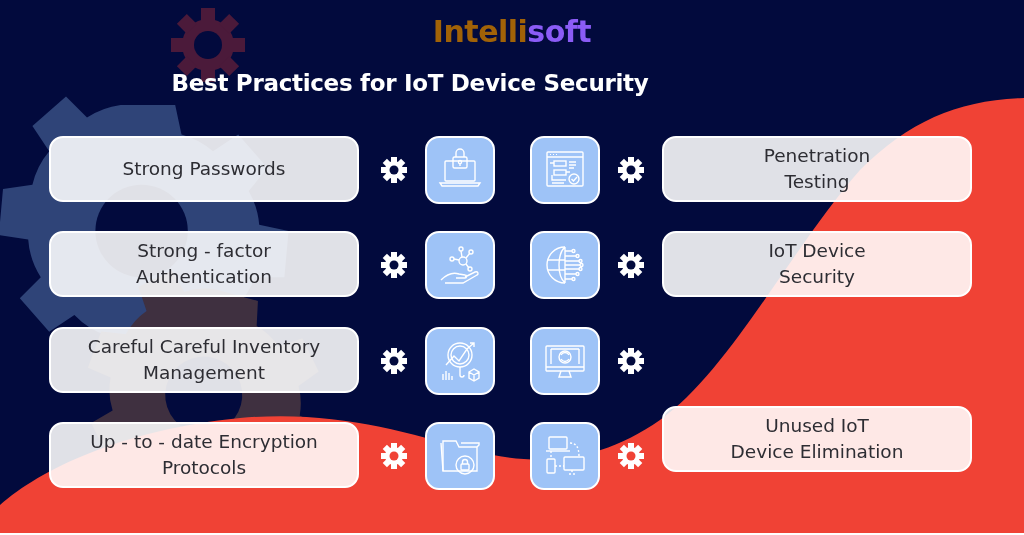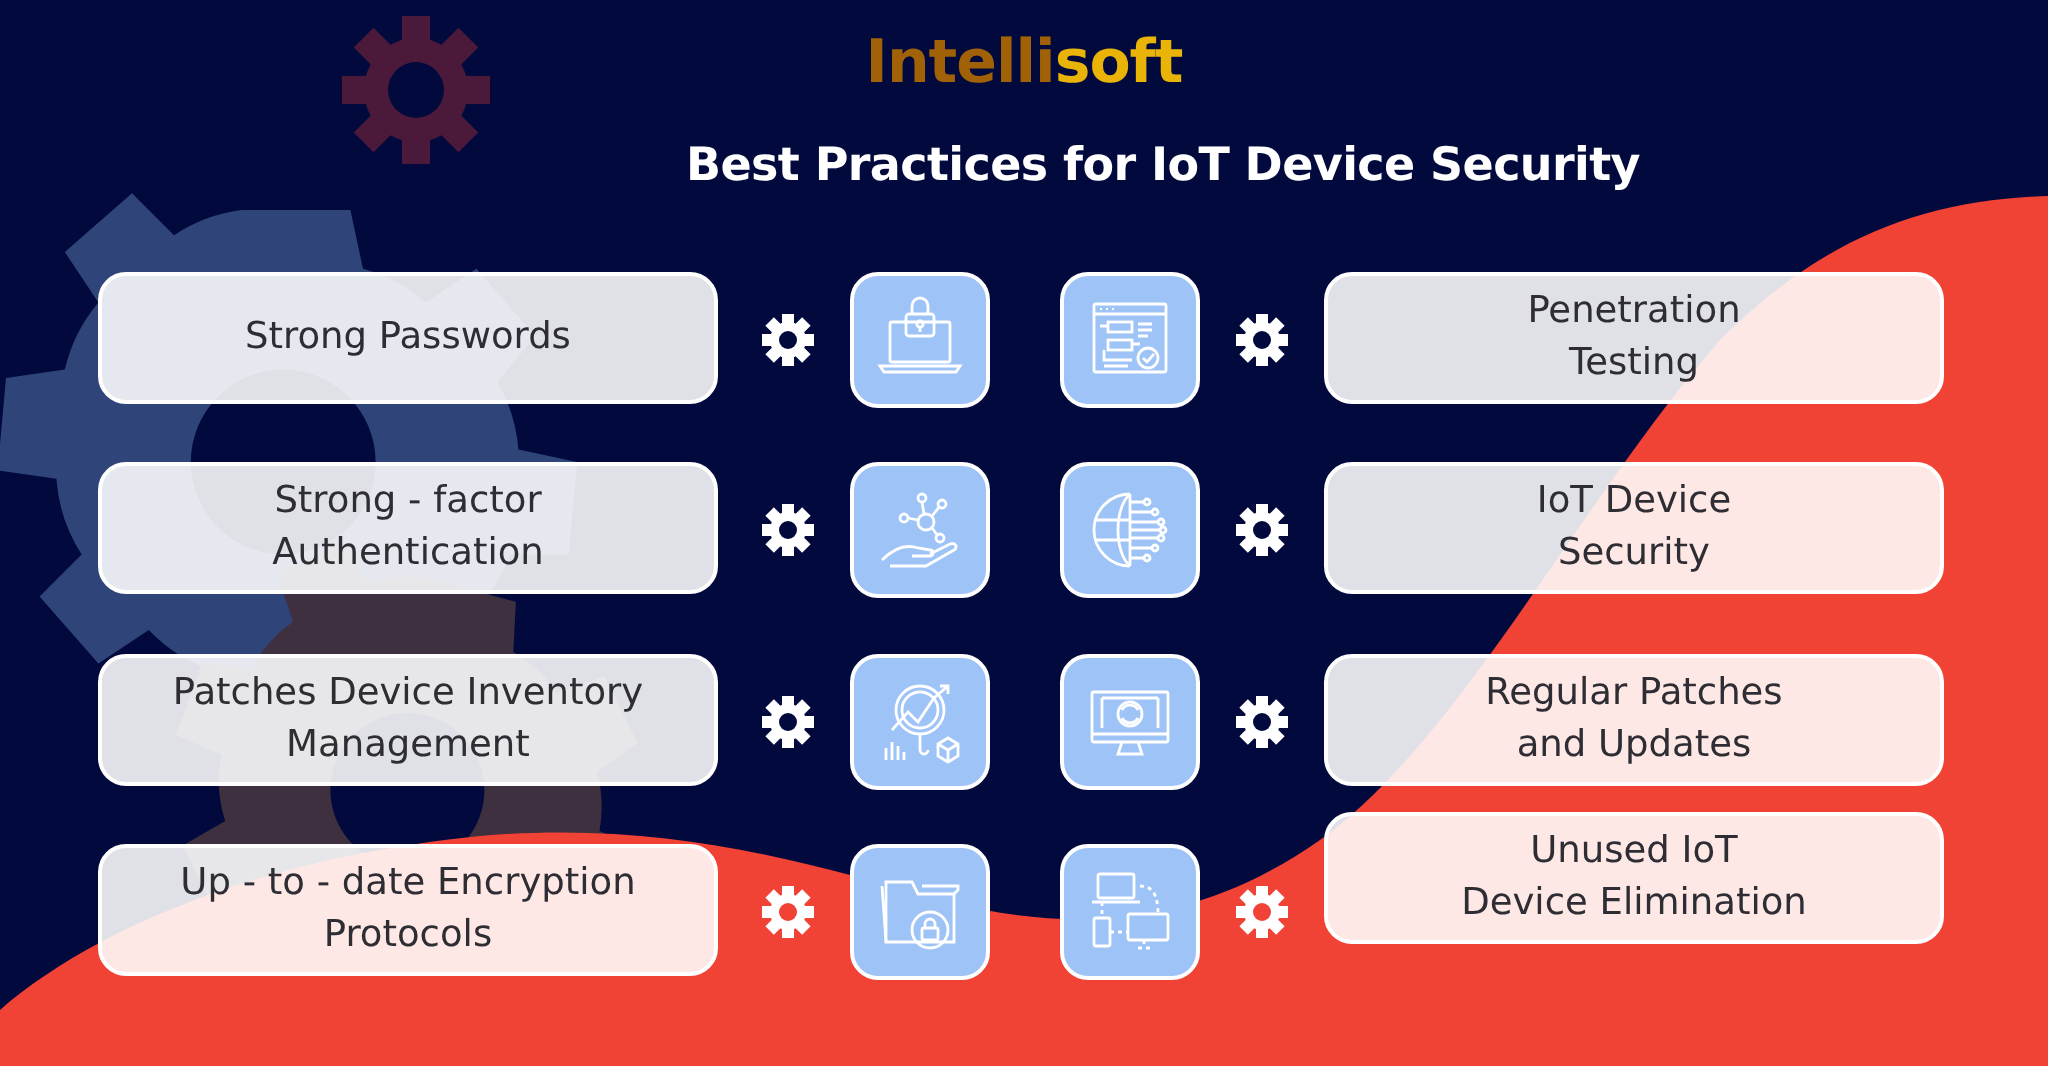--- a/index.html
+++ b/index.html
@@ -12,24 +12,24 @@
       position: relative; width: 1024px; height: 533px; overflow: hidden;
       background: #020A3D;
     }
     .bg-svg { position: absolute; left: 0; top: 0; }
     .logo {
       position: absolute; left: 0; width: 1024px; top: 14px;
       text-align: center; font-size: 30px; font-weight: 700;
       letter-spacing: -0.5px; font-family: "DejaVu Sans", sans-serif;
     }
     .logo .part-a { color: #a16207; }
-    .logo .part-b { color: #eab308; }
+    .logo .part-b { color: #8b5cf6; }
     .title {
       position: absolute; left: 0; width: 820px; top: 70px;
-      text-align: right; color: #ffffff; font-size: 23px; font-weight: 600;
+      text-align: center; color: #ffffff; font-size: 23px; font-weight: 600;
       font-family: "DejaVu Sans", sans-serif; letter-spacing: -0.3px;
     }
     .card {
       position: absolute; width: 310px; height: 66px;
       border: 2px solid #ffffff; border-radius: 14px;
       background: rgba(255,255,255,0.88);
       display: flex; align-items: center; justify-content: center;
       text-align: center; color: #2d2d33;
       font-family: "DejaVu Sans", sans-serif; font-size: 18.5px; line-height: 26px;
       box-sizing: border-box;
@@ -97,39 +97,35 @@
   <div class="title">Best Practices for IoT Device Security</div>
 
   <div class="card left" style="top:136px">
     <span>Strong Passwords</span>
   </div>
   <div class="card left" style="top:231px">
     <span>Strong - factor
 Authentication</span>
   </div>
   <div class="card left" style="top:327px">
-    <span>Patches Device Inventory
+    <span>Careful Careful Inventory
 Management</span>
   </div>
   <div class="card right" style="top:136px">
     <span>Penetration
 Testing</span>
   </div>
 
   <div class="card left" style="top:422px">
     <span>Up - to - date Encryption
 Protocols</span>
   </div>
   <div class="card right" style="top:231px">
     <span>IoT Device
 Security</span>
-  </div>
-  <div class="card right" style="top:327px">
-    <span>Regular Patches
-and Updates</span>
   </div>
   <div class="card right" style="top:406px">
     <span>Unused IoT
 Device Elimination</span>
   </div>
 
   <svg class="gear l" style="top:156px" viewBox="-14 -14 28 28">
       <g fill="#fff">
         <circle r="9"></circle>
         <rect x="-3" y="-13" width="6" height="6"></rect>

